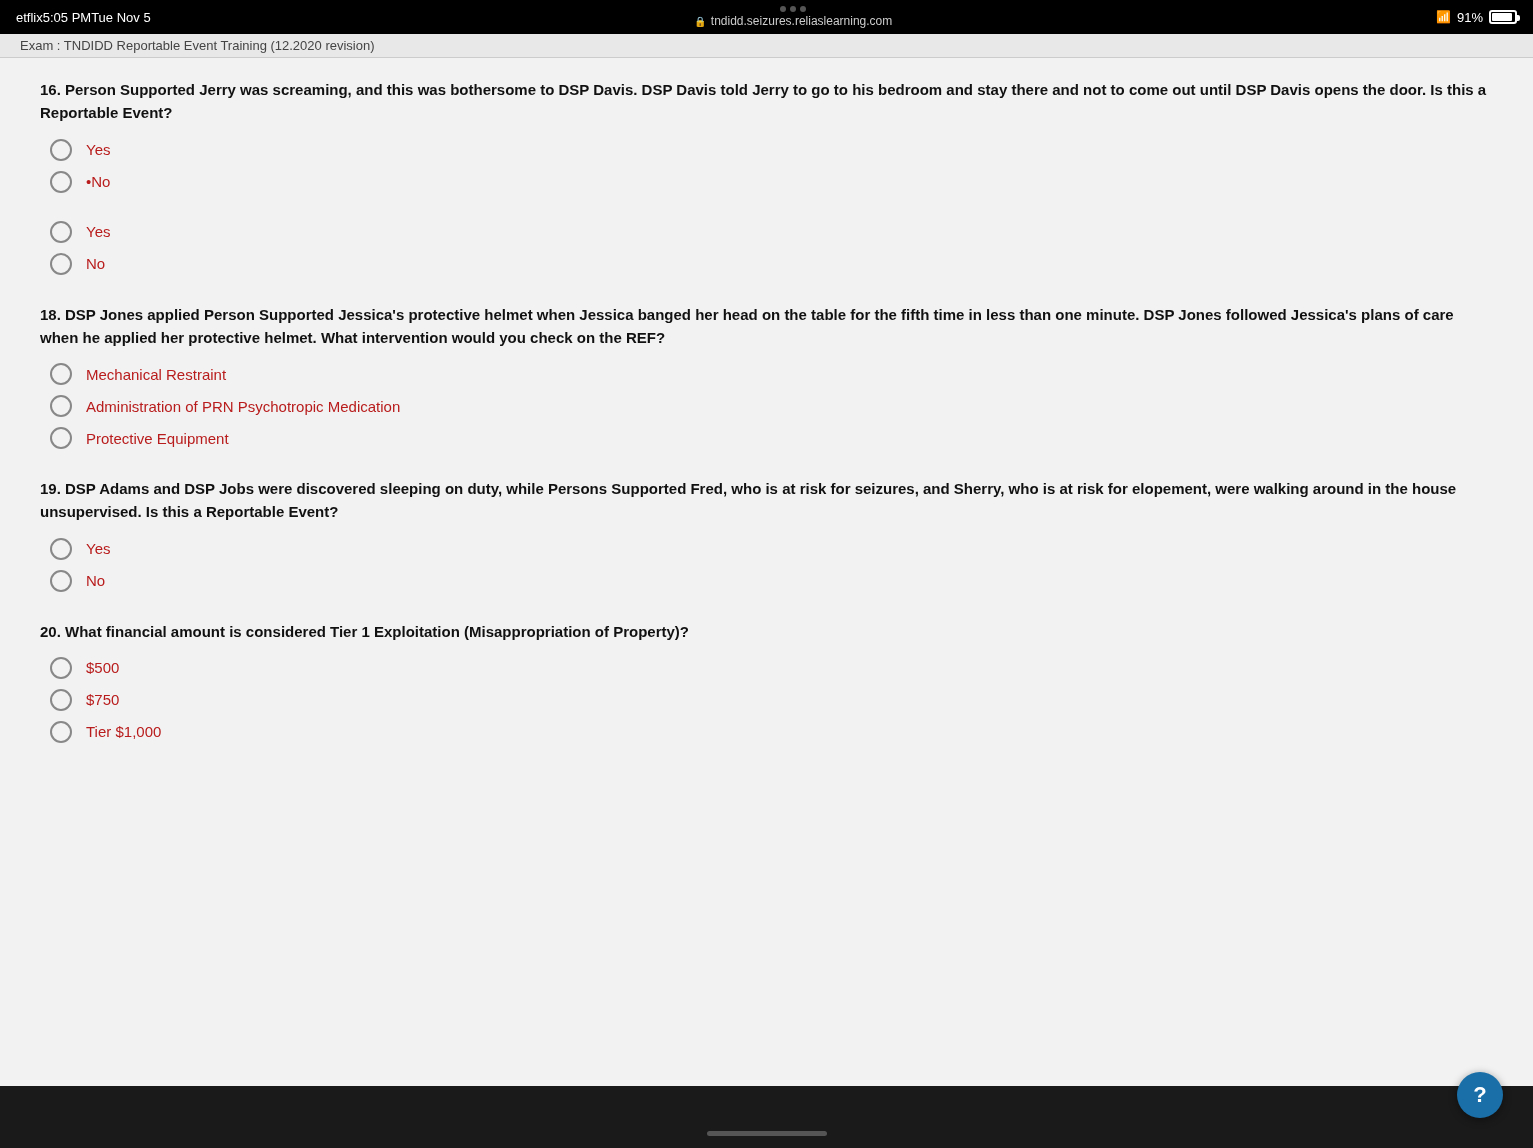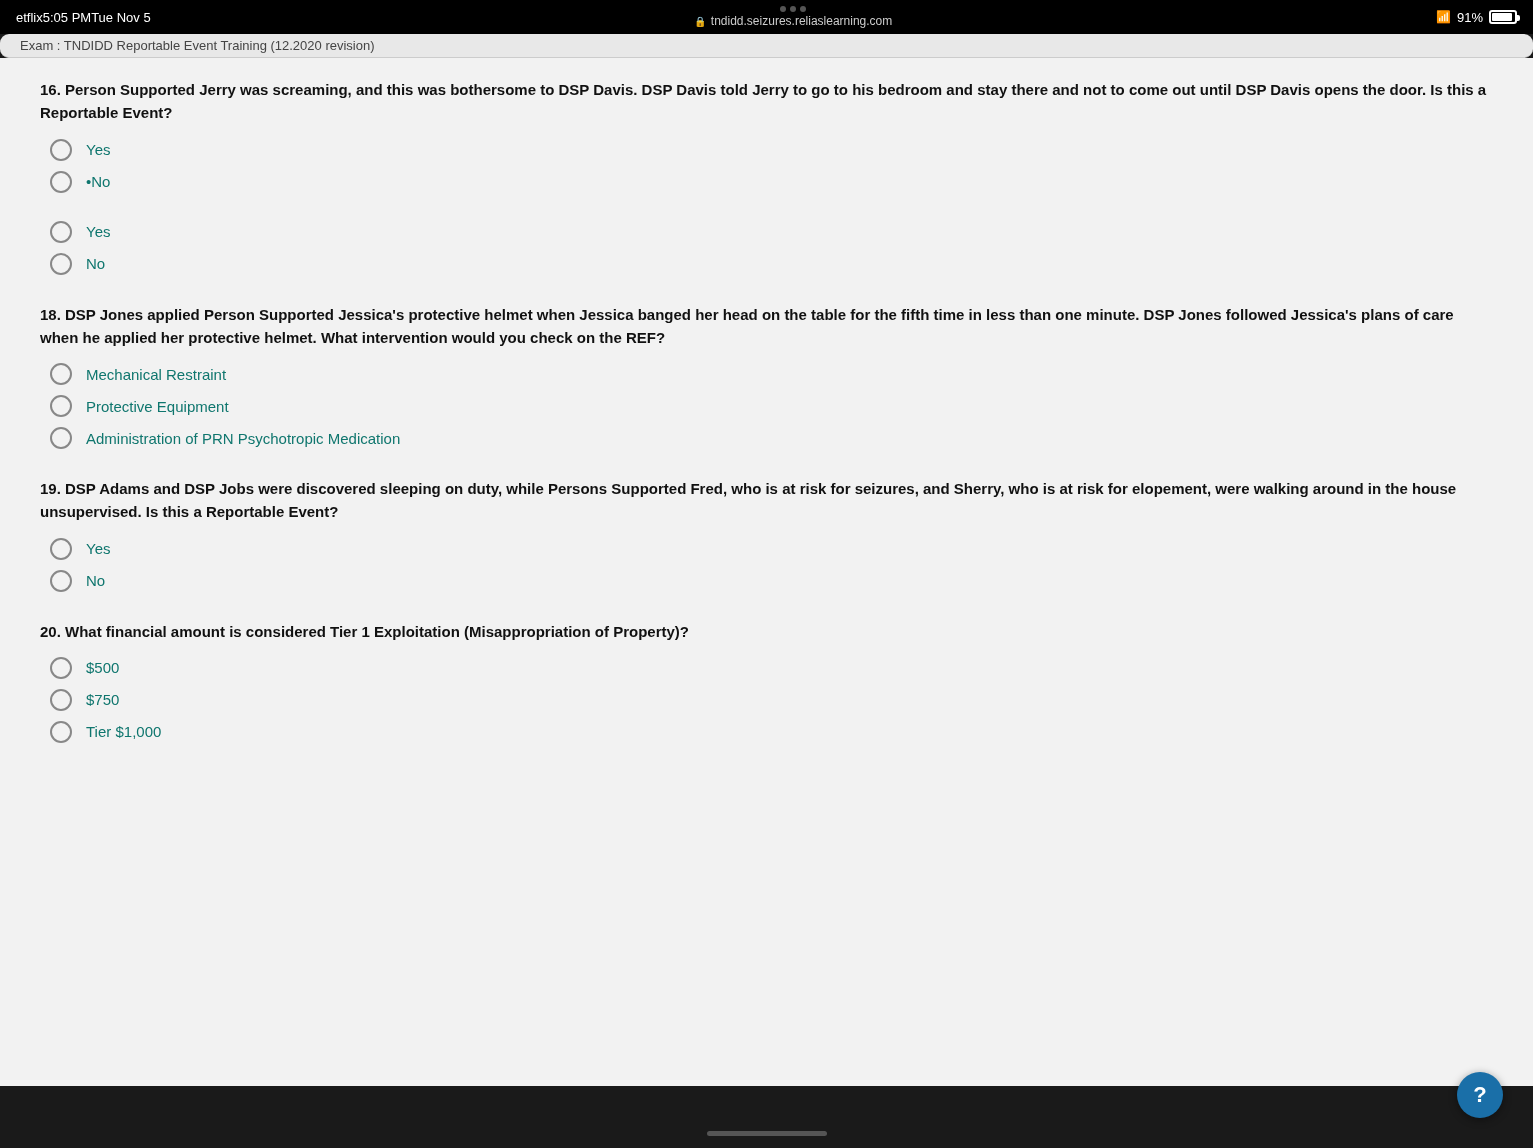--- a/index.html
+++ b/index.html
@@ -49,21 +49,20 @@
     .tab-header {
       background: #e8e8e8;
       padding: 4px 20px;
       font-size: 13px;
       color: #444;
       border-bottom: 1px solid #ccc;
       font-weight: 500;
       white-space: nowrap;
       overflow: hidden;
       text-overflow: ellipsis;
-      border-radius: 9px;
     }
 
     .page-content {
       background: #f2f2f2;
       min-height: calc(1148px - 120px);
       padding: 20px 40px 80px 40px;
     }
 
     .question-block {
       margin-bottom: 28px;
@@ -90,21 +89,21 @@
       width: 22px; height: 22px;
       border-radius: 50%;
       border: 2px solid #888;
       background: transparent;
       flex-shrink: 0;
       display: inline-block;
     }
 
     .answer-label {
       font-size: 15px;
-      color: #0f766e;
+      color: #b91c1c;
     }
 
     .help-btn {
       position: fixed;
       bottom: 30px;
       right: 30px;
       width: 46px; height: 46px;
       border-radius: 50%;
       background: #1a6fa8;
       color: #fff;
@@ -185,25 +184,25 @@
   </div>
 
   <div class="question-block">
     <div class="question-text">18. DSP Jones applied Person Supported Jessica's protective helmet when Jessica banged her head on the table for the fifth time in less than one minute. DSP Jones followed Jessica's plans of care when he applied her protective helmet. What intervention would you check on the REF?</div>
     <div class="answer-option">
       <div class="radio-circle"></div>
       <span class="answer-label">Mechanical Restraint</span>
     </div>
     <div class="answer-option">
       <div class="radio-circle"></div>
+      <span class="answer-label">Administration of PRN Psychotropic Medication</span>
+    </div>
+    <div class="answer-option">
+      <div class="radio-circle"></div>
       <span class="answer-label">Protective Equipment</span>
-    </div>
-    <div class="answer-option">
-      <div class="radio-circle"></div>
-      <span class="answer-label">Administration of PRN Psychotropic Medication</span>
     </div>
   </div>
 
   <div class="question-block">
     <div class="question-text">19. DSP Adams and DSP Jobs were discovered sleeping on duty, while Persons Supported Fred, who is at risk for seizures, and Sherry, who is at risk for elopement, were walking around in the house unsupervised. Is this a Reportable Event?</div>
     <div class="answer-option">
       <div class="radio-circle"></div>
       <span class="answer-label">Yes</span>
     </div>
     <div class="answer-option">

